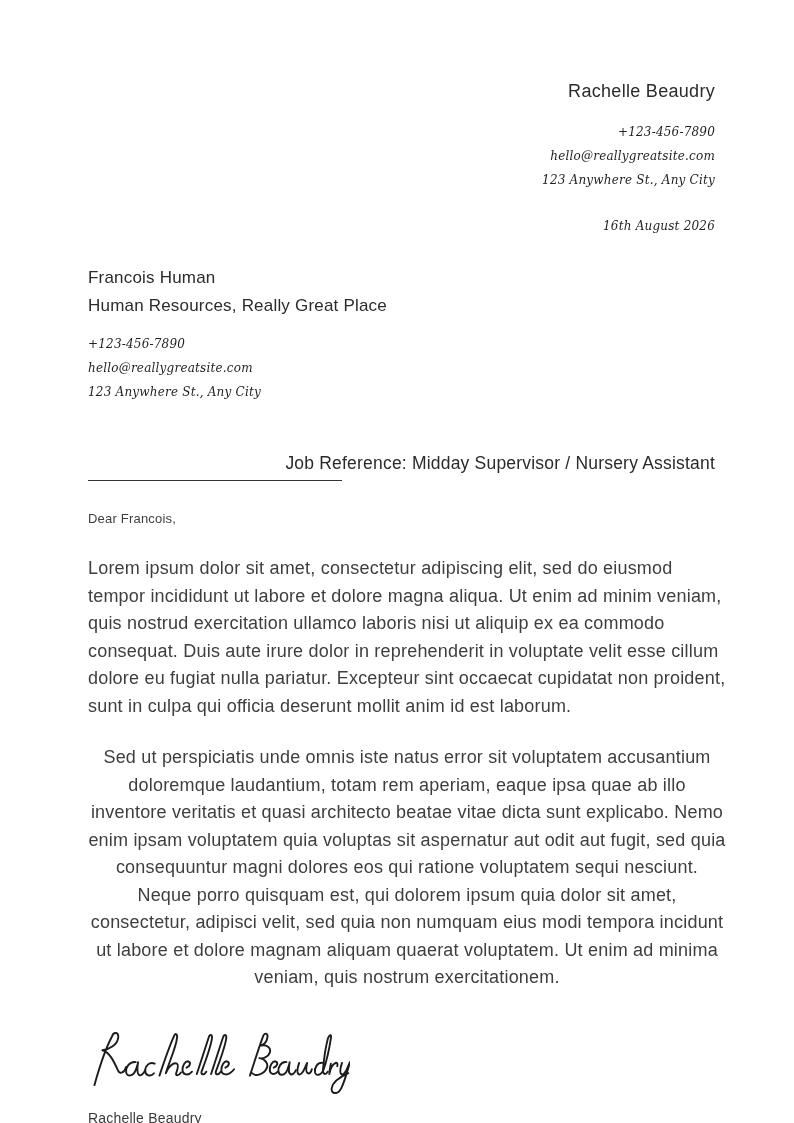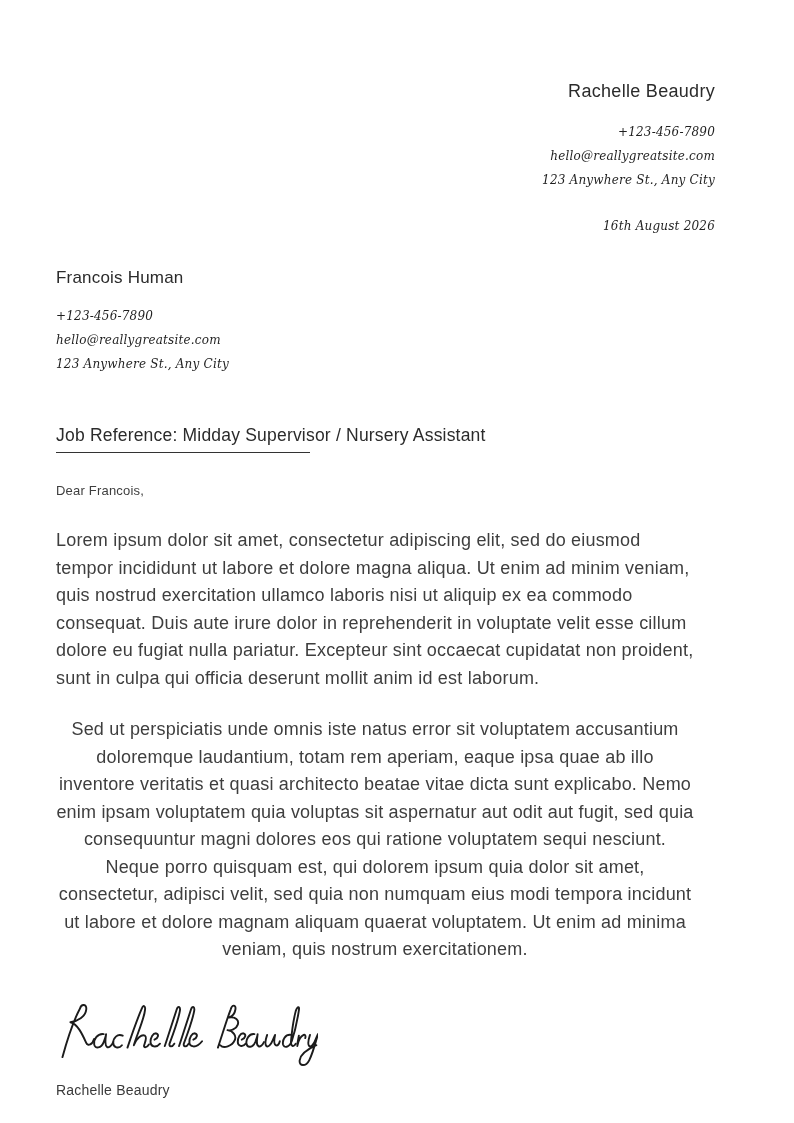--- a/index.html
+++ b/index.html
@@ -3,21 +3,21 @@
 <meta charset="utf-8">
 <style>
   * { margin: 0; padding: 0; box-sizing: border-box; }
   html, body { background: #e8e8e8; }
   .page {
     position: relative;
     width: 794px;
     height: 1123px;
     margin: 0 auto;
     background: #ffffff;
-    padding: 80px 79px 0 56px;
+    padding: 80px 79px 0 88px;
     font-family: "Liberation Sans", sans-serif;
     color: #2b2b2b;
     overflow: hidden;
   }
   
   .sender { text-align: right; }
   .sender-name {
     font-size: 18px;
     line-height: 22px;
     letter-spacing: 0.3px;
@@ -38,20 +38,21 @@
   .recipient-id { font-size: 17px; line-height: 28px; color: #2b2b2b; letter-spacing: 0.2px; }
   .recipient-contact { margin-top: 12px; }
   
   .subject {
     margin-top: 48px;
     font-size: 17.5px;
     font-weight: normal;
     line-height: 22px;
     letter-spacing: 0.2px;
     color: #2b2b2b;
+    text-align: right;
   }
   .subject-underline {
     width: 254px;
     height: 0;
     border-top: 1.5px solid #333333;
     margin-top: 6px;
   }
   
   .greeting {
     margin-top: 30px;
@@ -98,20 +99,21 @@
       <div>+123-456-7890</div>
       <div>hello@reallygreatsite.com</div>
       <div>123 Anywhere St., Any City</div>
     </div>
     <div class="letter-date italic-serif">16th August 2026</div>
   </header>
 
   <section class="recipient">
     <div class="recipient-id">
       <div>Francois Human</div>
+      <div>Human Resources, Really Great Place</div>
     </div>
     <div class="recipient-contact italic-serif">
       <div>+123-456-7890</div>
       <div>hello@reallygreatsite.com</div>
       <div>123 Anywhere St., Any City</div>
     </div>
   </section>
 
   <h1 class="subject">Job Reference: Midday Supervisor / Nursery Assistant</h1>
   <div class="subject-underline"></div>

